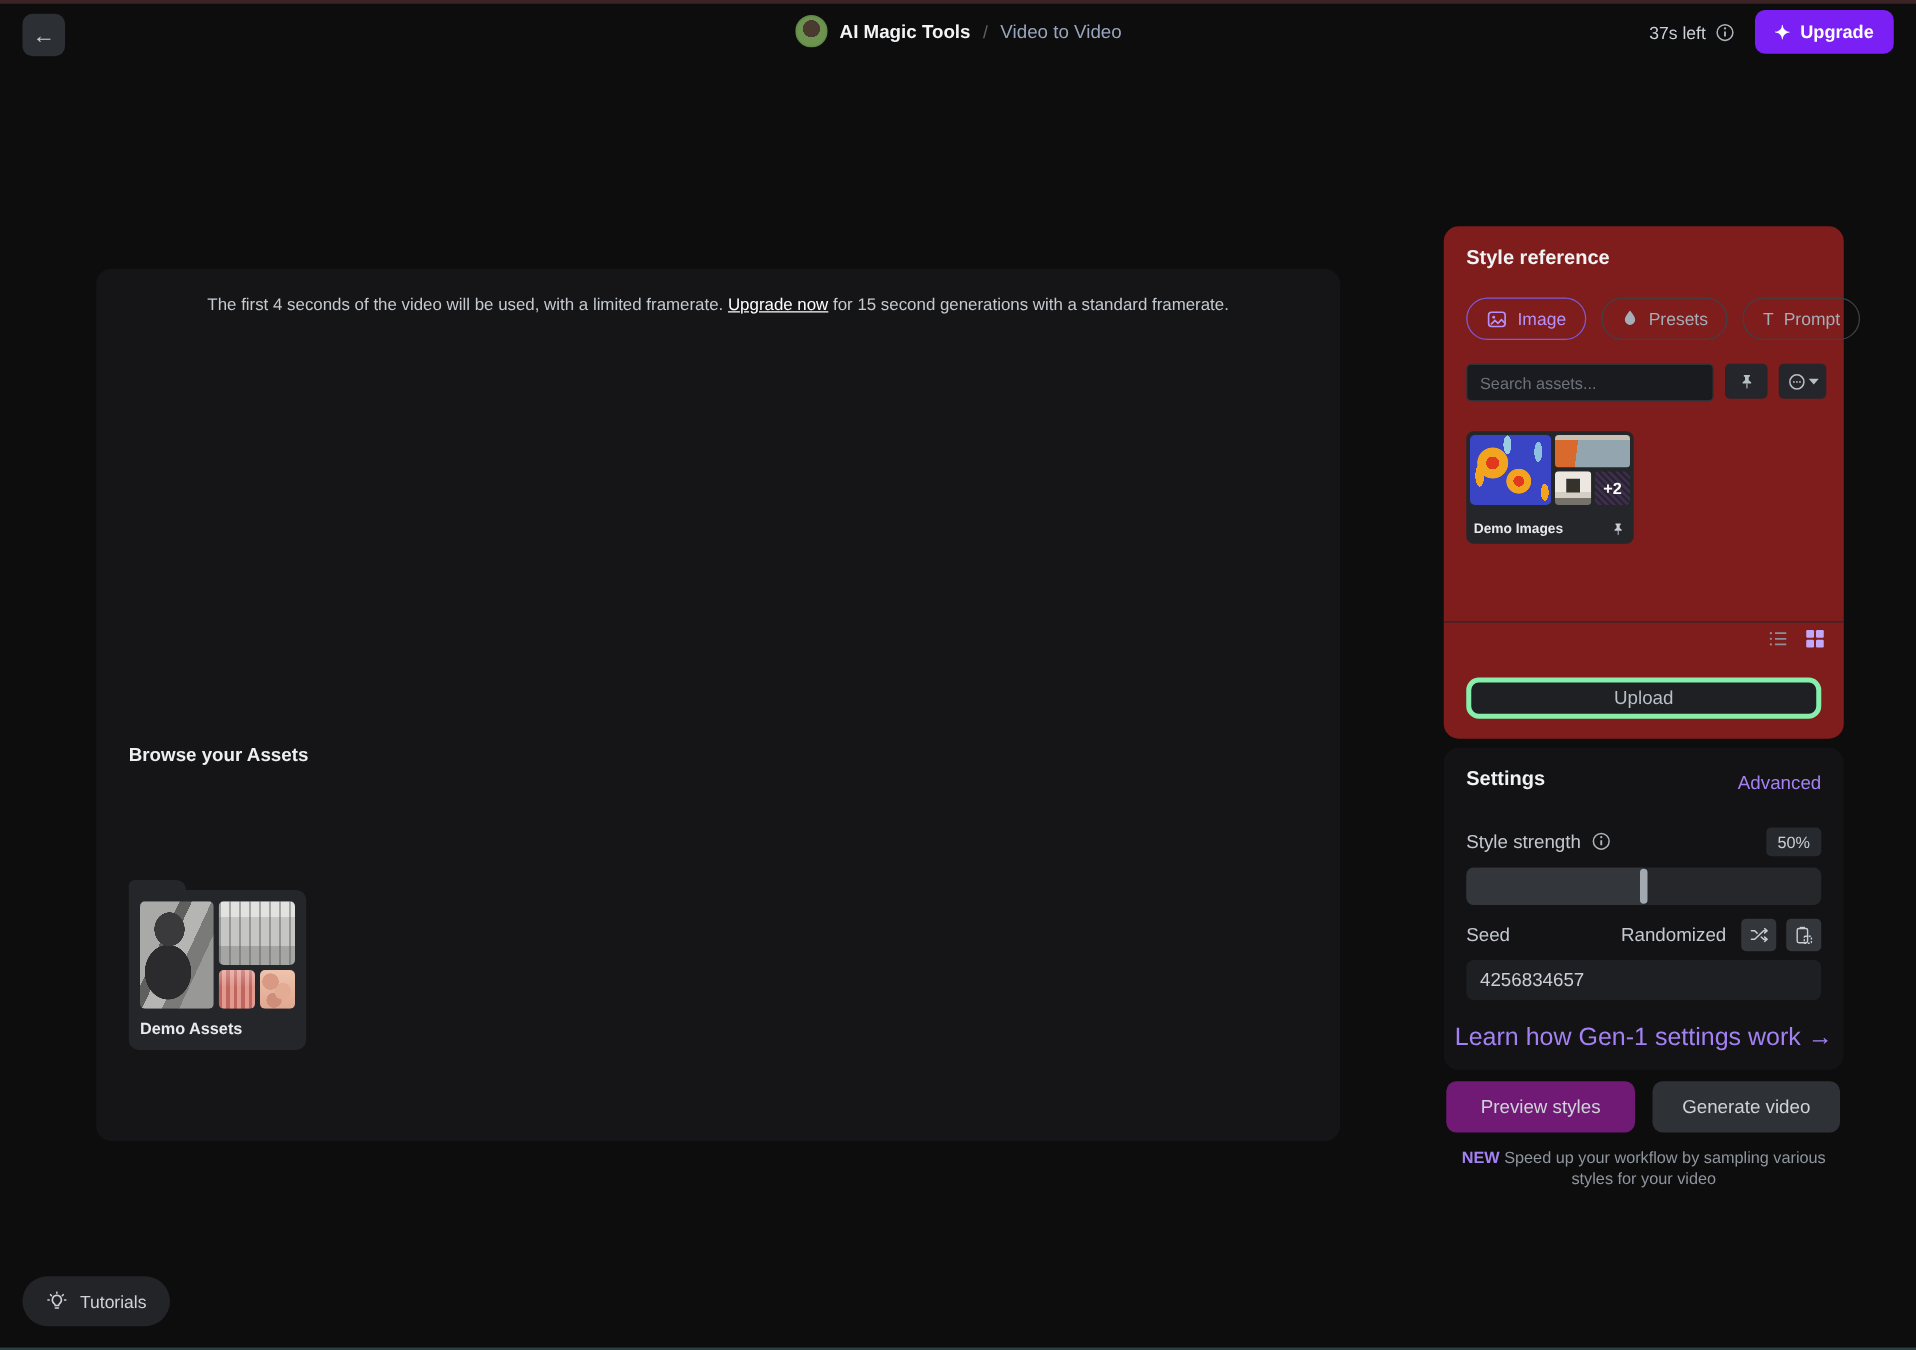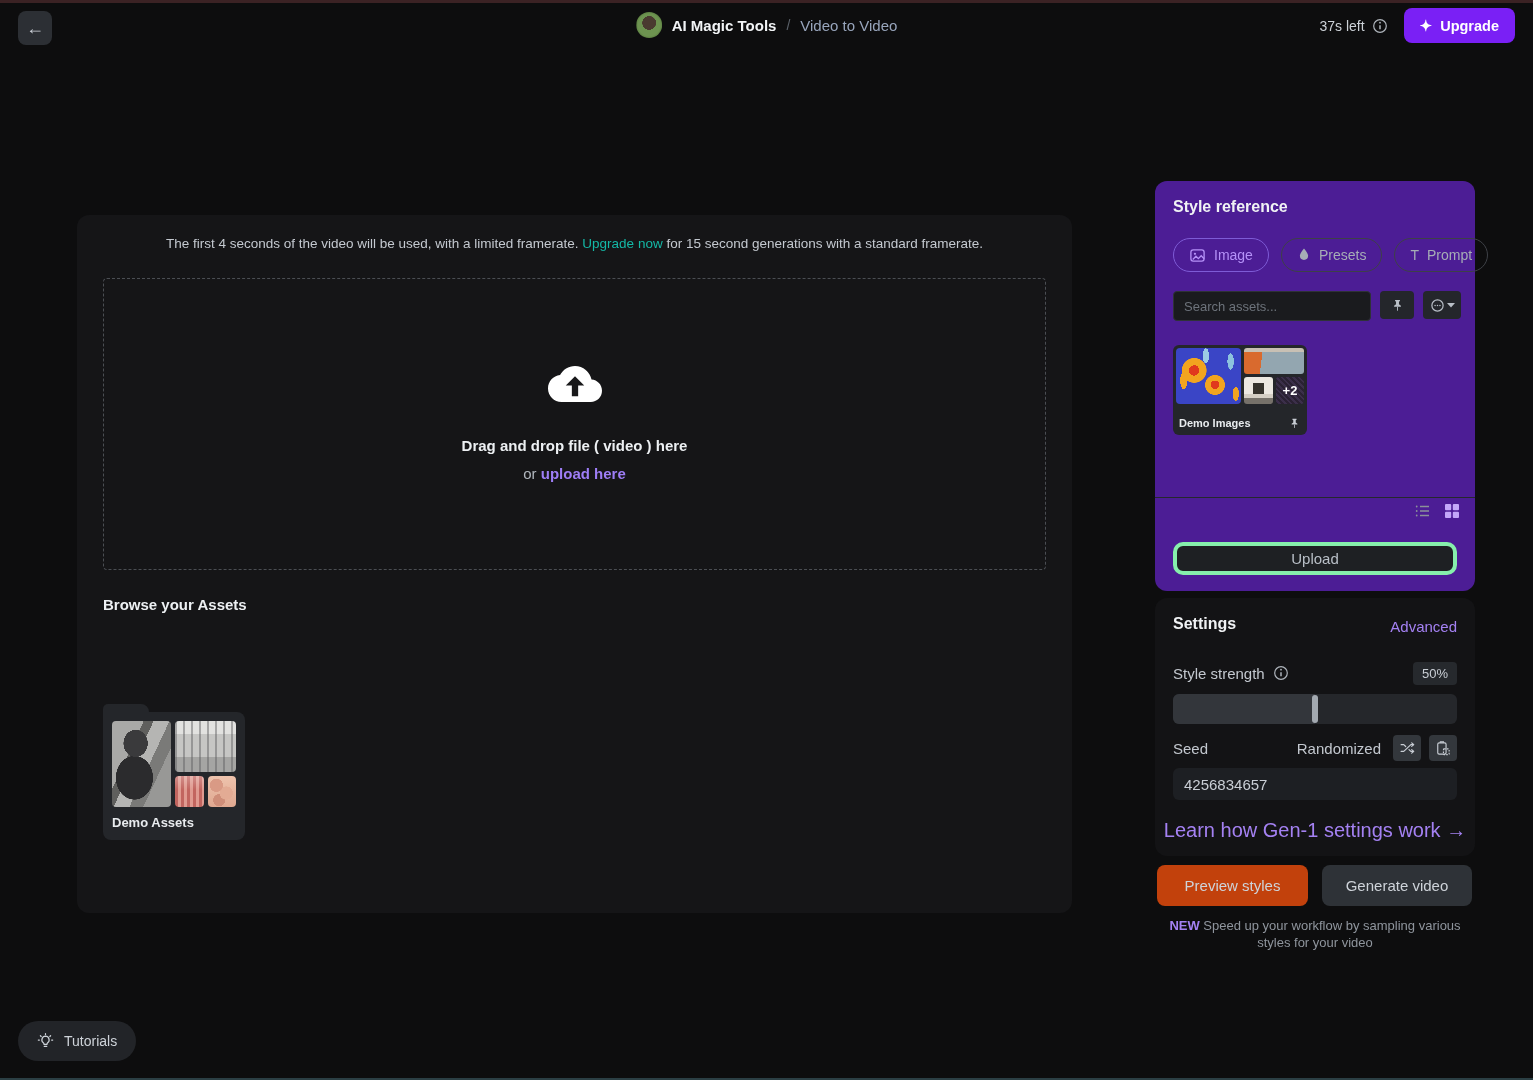--- a/index.html
+++ b/index.html
@@ -26,21 +26,21 @@
   .upgrade-btn { background:#7a20f5; color:#fff; height:35px; padding:0 16px; border:none;
     border-radius:8px; font-size:14.5px; font-weight:600; display:flex; gap:8px;
     align-items:center; cursor:pointer; font-family:inherit; }
   .sparkle { font-size:15px; }
 
   
   .main-panel { position:absolute; left:77px; top:215px; width:995px; height:698px;
     background:#151517; border-radius:12px; }
   .notice { position:absolute; top:21px; left:0; right:0; text-align:center;
     font-size:13.5px; color:#c4c9d0; }
-  .notice .link { color:#14b8a6; font-weight:500; cursor:pointer; }
+  .notice .link { color:#ffffff; font-weight:500; cursor:pointer;text-decoration:underline; }
   .dropzone { position:absolute; left:26px; right:26px; top:63px; height:292px;
     border:1px dashed #4b4e53; border-radius:4px; display:flex; flex-direction:column;
     align-items:center; justify-content:center; }
   .dz-cloud { margin-bottom:26px; }
   .dz-title { font-size:15px; font-weight:700; color:#edf0f3; }
   .dz-sub { margin-top:11px; font-size:15px; color:#b2b8bf; }
   .dz-sub .link { color:#9d7df5; font-weight:600; cursor:pointer; }
   .assets-heading { position:absolute; left:26px; top:381px; font-size:15px;
     font-weight:700; color:#edf0f3; }
   .assets-search { position:absolute; left:26px; top:421px; width:943px; height:40px;
@@ -66,21 +66,21 @@
   .fa-t4 { left:105px; top:64px; width:28px; height:31px;
     background: radial-gradient(circle at 30% 30%, #d99a85 0 22%, transparent 23%),
       radial-gradient(circle at 65% 55%, #e3ab94 0 26%, transparent 27%),
       radial-gradient(circle at 40% 78%, #cf8e79 0 20%, transparent 21%),
       linear-gradient(180deg,#eec3ad,#e0a890); }
   .folder-label { position:absolute; left:9px; bottom:10px; font-size:13px;
     font-weight:600; color:#e8ebee; }
 
   
   .style-panel { position:absolute; left:1155px; top:181px; width:320px; height:410px;
-    background:#4c1d95; border-radius:12px; }
+    background:#7f1d1d; border-radius:12px; }
   .panel-title { position:absolute; left:18px; top:17px; font-size:16px; font-weight:700;
     color:#f0f2f4; }
   .sr-tabs { position:absolute; left:18px; top:57px; display:flex; gap:12px; }
   .pill { height:34px; border-radius:17px; border:1px solid #3e4147; background:transparent;
     color:#a6adb6; font-size:14px; display:flex; align-items:center; gap:8px;
     padding:0 15px; cursor:pointer; font-family:inherit; }
   .pill.selected { border-color:#7e5bd6; color:#b591f8; }
   .pill .t-glyph { font-size:14px; font-weight:500; }
   .sr-search-row { position:absolute; left:18px; top:110px; width:288px; display:flex; gap:9px; }
   .sr-search { width:198px; height:28px; background:#1a1b1e; border:1px solid #2f3237;
@@ -143,21 +143,21 @@
   .seed-ibtn { width:28px; height:26px; background:#33373c; border:none; border-radius:4px;
     color:#c9ced5; display:flex; align-items:center; justify-content:center; cursor:pointer; }
   .seed-input { position:absolute; left:18px; top:170px; width:284px; height:32px;
     background:#1d1f23; border:none; border-radius:6px; color:#c9ced5; font-size:15px;
     padding:14px 11px; font-family:inherit; outline:none; }
   .learn-link { position:absolute; left:0; right:0; top:221px; text-align:center;
     font-size:20px; color:#a481f2; cursor:pointer; }
 
   
   .preview-btn { position:absolute; left:1157px; top:865px; width:151px; height:41px;
-    background:#c2410c; border:none; border-radius:8px; color:#ced3d9; font-size:15px;
+    background:#701a75; border:none; border-radius:8px; color:#ced3d9; font-size:15px;
     cursor:pointer; font-family:inherit; }
   .generate-btn { position:absolute; left:1322px; top:865px; width:150px; height:41px;
     background:#2e3237; border:none; border-radius:8px; color:#ced3d9; font-size:15px;
     cursor:pointer; font-family:inherit; }
   .new-note { position:absolute; left:1163px; top:917px; width:304px; text-align:center;
     font-size:13px; color:#8f959d; line-height:17px; }
   .new-badge { color:#a481f2; font-weight:700; }
 
   .tutorials-btn { position:absolute; left:18px; top:1021px; height:40px; padding:0 19px;
     background:#222428; border:none; border-radius:20px; color:#ced3d9; font-size:14px;
@@ -192,32 +192,20 @@
     </span>
     <button class="upgrade-btn">
       <span class="sparkle">✦</span>
       <span>Upgrade</span>
     </button>
   </div>
 
   <div class="main-panel">
     <div class="notice">
       <span>The first 4 seconds of the video will be used, with a limited framerate. </span><span class="link">Upgrade now</span><span> for 15 second generations with a standard framerate.</span>
-    </div>
-    <div class="dropzone">
-      <span class="dz-cloud">
-        <svg width="54" height="45" viewBox="0 0 24 20">
-          <path fill="#ffffff" d="M19.35 6.04C18.67 2.59 15.64 0 12 0 9.11 0 6.6 1.64 5.35 4.04 2.34 4.36 0 6.91 0 10c0 3.31 2.69 6 6 6h13c2.76 0 5-2.24 5-5 0-2.64-2.05-4.78-4.65-4.96z"></path>
-          <path fill="#18181a" d="M12 4.6l-4.1 4.1h2.7v4.7h2.8V8.7h2.7z"></path>
-        </svg>
-      </span>
-      <div class="dz-title">Drag and drop file ( video ) here</div>
-      <div class="dz-sub">
-        <span>or </span><span class="link">upload here</span>
-      </div>
     </div>
     <div class="assets-heading">Browse your Assets</div>
     <div class="folder-card">
       <div class="thumb fa-t1"></div>
       <div class="thumb fa-t2"></div>
       <div class="thumb fa-t3"></div>
       <div class="thumb fa-t4"></div>
       <div class="folder-label">Demo Assets</div>
     </div>
   </div>

